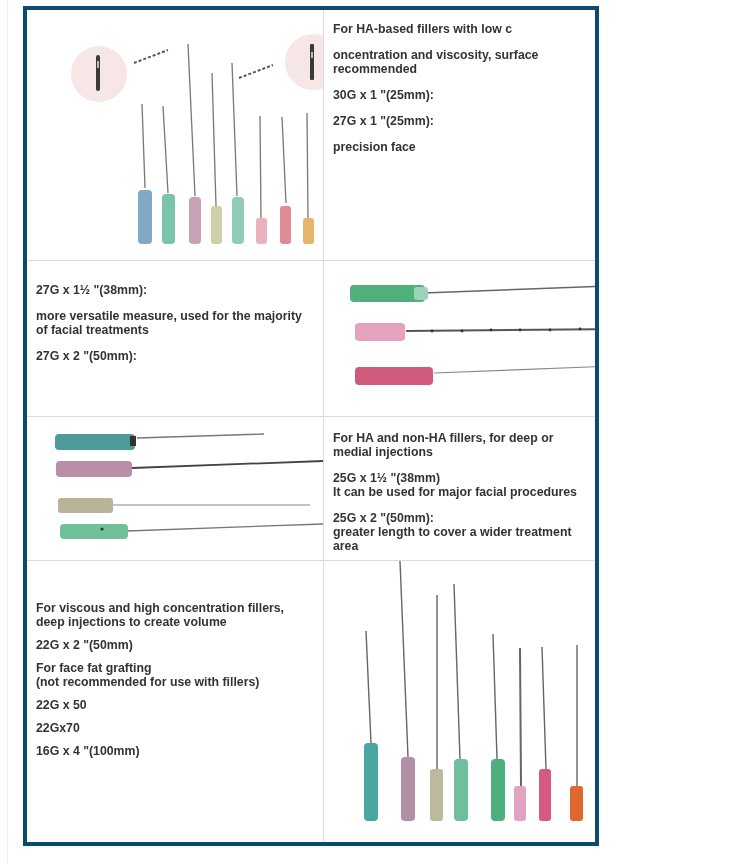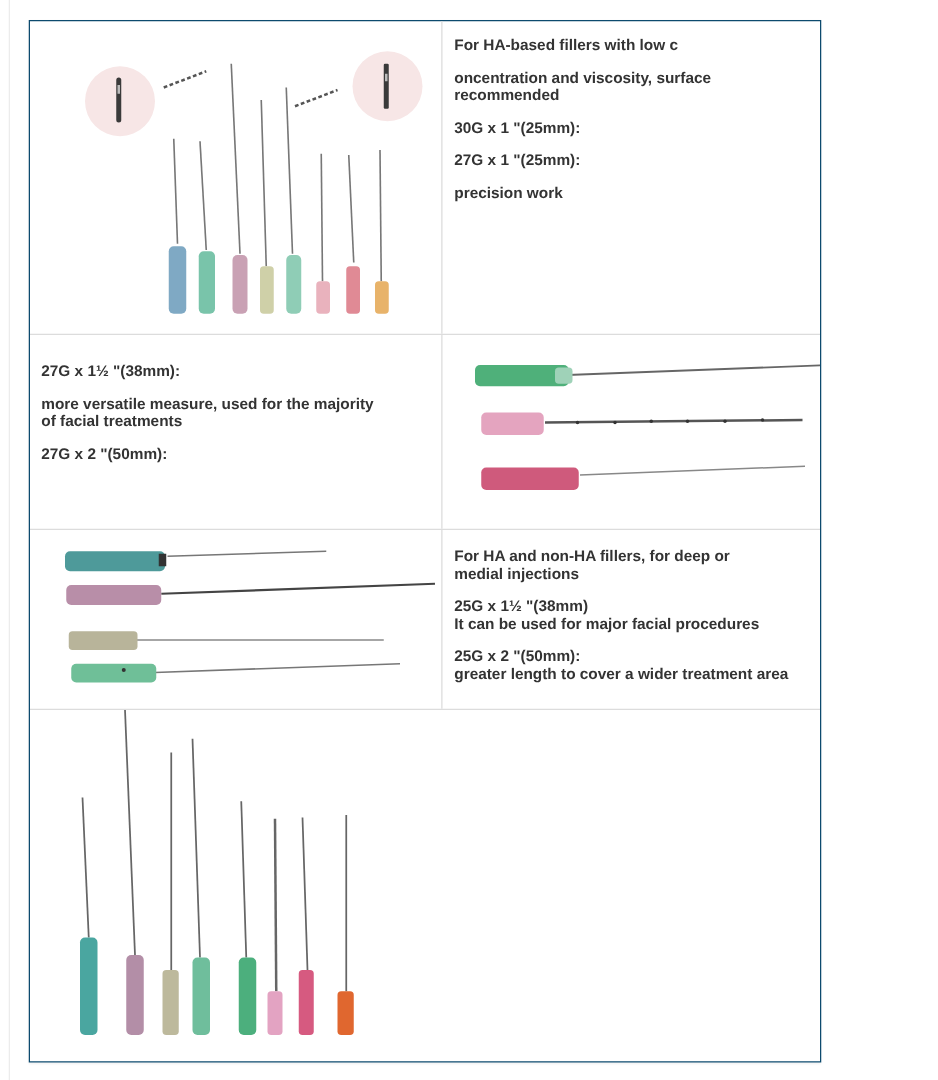--- a/index.html
+++ b/index.html
@@ -2,22 +2,22 @@
 <html><head>
 <meta charset="utf-8">
 <style>
   * { box-sizing: border-box; margin: 0; padding: 0; }
   html, body { width: 750px; height: 864px; background: #ffffff; overflow: hidden; }
   body { position: relative; font-family: "Liberation Sans", "DejaVu Sans", sans-serif; color: #2b2b2b; }
 
   .frame-line { position: absolute; left: 7px; top: 0; width: 1px; height: 864px; background: #ececec; }
 
   .spec-table {
-    position: absolute; left: 23px; top: 16px; width: 634px;
-    border: 1px solid #0c4a6e;
+    position: absolute; left: 23px; top: 6px; width: 576px;
+    border: 4px solid #0c4a6e;
     box-shadow: 0 1px 2px rgba(0,0,0,0.06);
     background: #fff;
   }
   .row { display: flex; border-bottom: 1px solid #dcdcdc; }
   .row:last-child { border-bottom: none; }
   .cell { position: relative; overflow: hidden; }
   .cell.left { width: 368px; border-right: 1px solid #dcdcdc; }
   .cell.right { width: 336px; }
 
   .r1 { height: 251px; }
@@ -78,21 +78,21 @@
         <rect x="253" y="196" width="11" height="38" rx="3" fill="#e08a95"></rect>
         <rect x="276" y="208" width="11" height="26" rx="3" fill="#e8b36a"></rect>
       </svg>
     </div>
     <div class="cell right">
       <div class="text-block" style="padding-top:12px;">
         <p class="line-gap-1">For HA-based fillers with low c</p>
         <p class="line-gap-1">oncentration and viscosity, surface recommended</p>
         <p class="line-gap-1"> 30G x 1 "(25mm):</p>
         <p class="line-gap-1">27G x 1 "(25mm):</p>
-        <p>precision work</p>
+        <p>precision face</p>
       </div>
     </div>
   </div>
 
   <div class="row r2">
     <div class="cell left">
       <div class="text-block" style="padding-top:22px;">
         <p class="line-gap-1">27G x 1½ "(38mm):</p>
         <p class="line-gap-1">more versatile measure, used for the majority
 of facial treatments</p>
@@ -141,20 +141,32 @@
 medial injections</p>
         <p class="line-gap-1"> 25G x 1½ "(38mm)
 It can be used for major facial procedures</p>
         <p>25G x 2 "(50mm):
 greater length to cover a wider treatment area</p>
       </div>
     </div>
   </div>
 
   <div class="row r4">
+    <div class="cell left">
+      <div class="text-block" style="padding-top:40px;">
+        <p class="line-gap-2">For viscous and high concentration fillers,
+deep injections to create volume</p>
+        <p class="line-gap-2"> 22G x 2 "(50mm)</p>
+        <p class="line-gap-2">For face fat grafting
+(not recommended for use with fillers)</p>
+        <p class="line-gap-2"> 22G x 50</p>
+        <p class="line-gap-2">22Gx70</p>
+        <p>16G x 4 "(100mm)</p>
+      </div>
+    </div>
     <div class="cell right">
       <svg width="336" height="281" viewBox="0 0 336 281">
         <g stroke="#666" stroke-width="1.4">
           <line x1="42" y1="70" x2="47" y2="182"></line>
           <line x1="76" y1="0" x2="84" y2="196"></line>
           <line x1="113" y1="34" x2="113" y2="208"></line>
           <line x1="130" y1="23" x2="136" y2="198"></line>
           <line x1="169" y1="73" x2="173" y2="198"></line>
           <line x1="196" y1="87" x2="197" y2="225" stroke-width="2"></line>
           <line x1="218" y1="86" x2="222" y2="208"></line>

